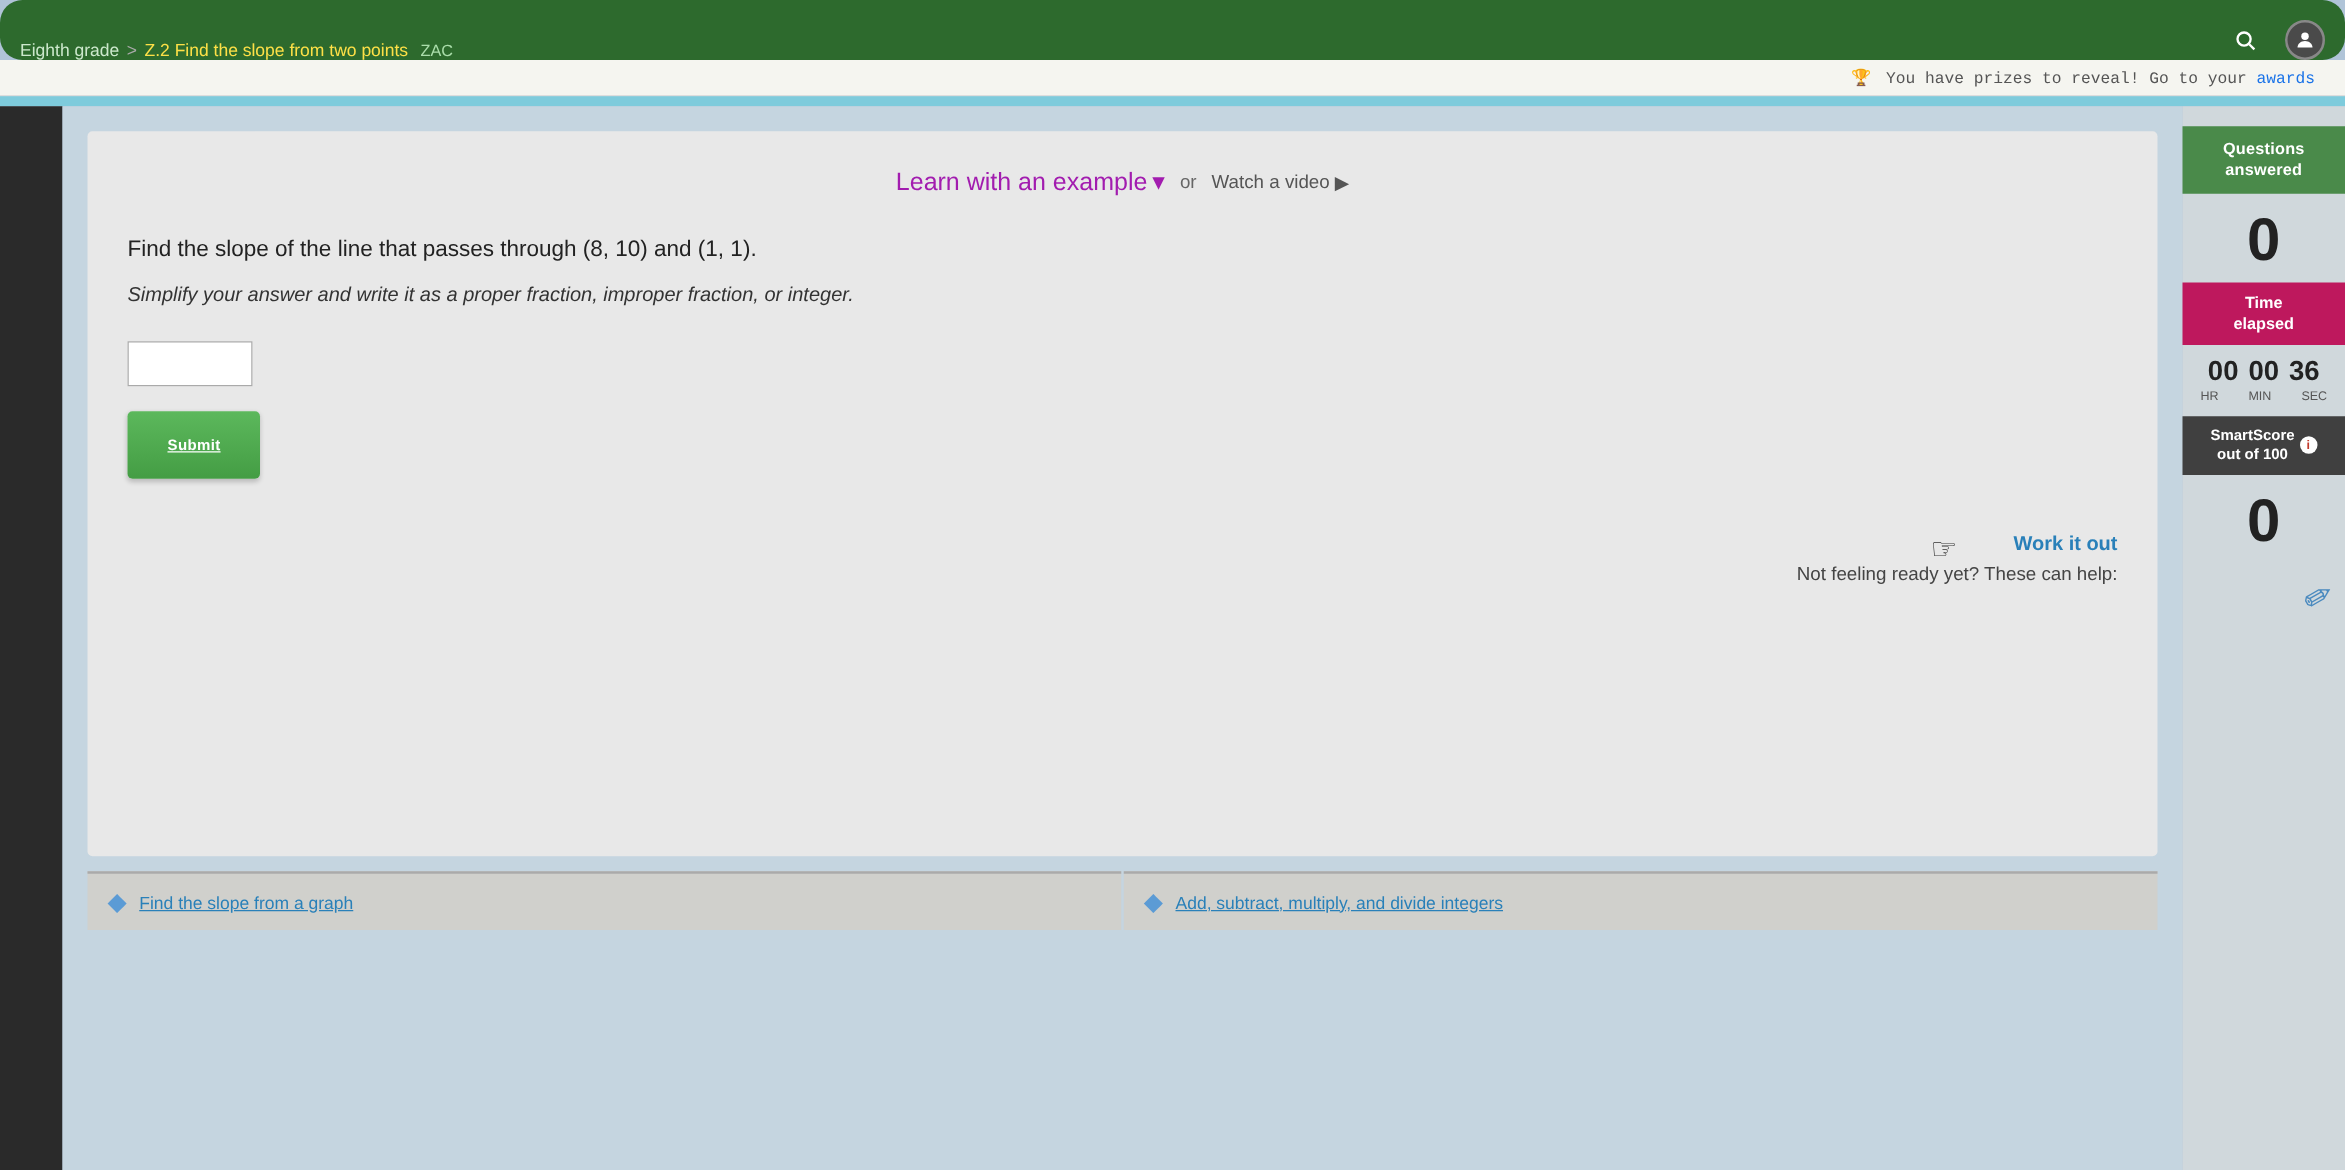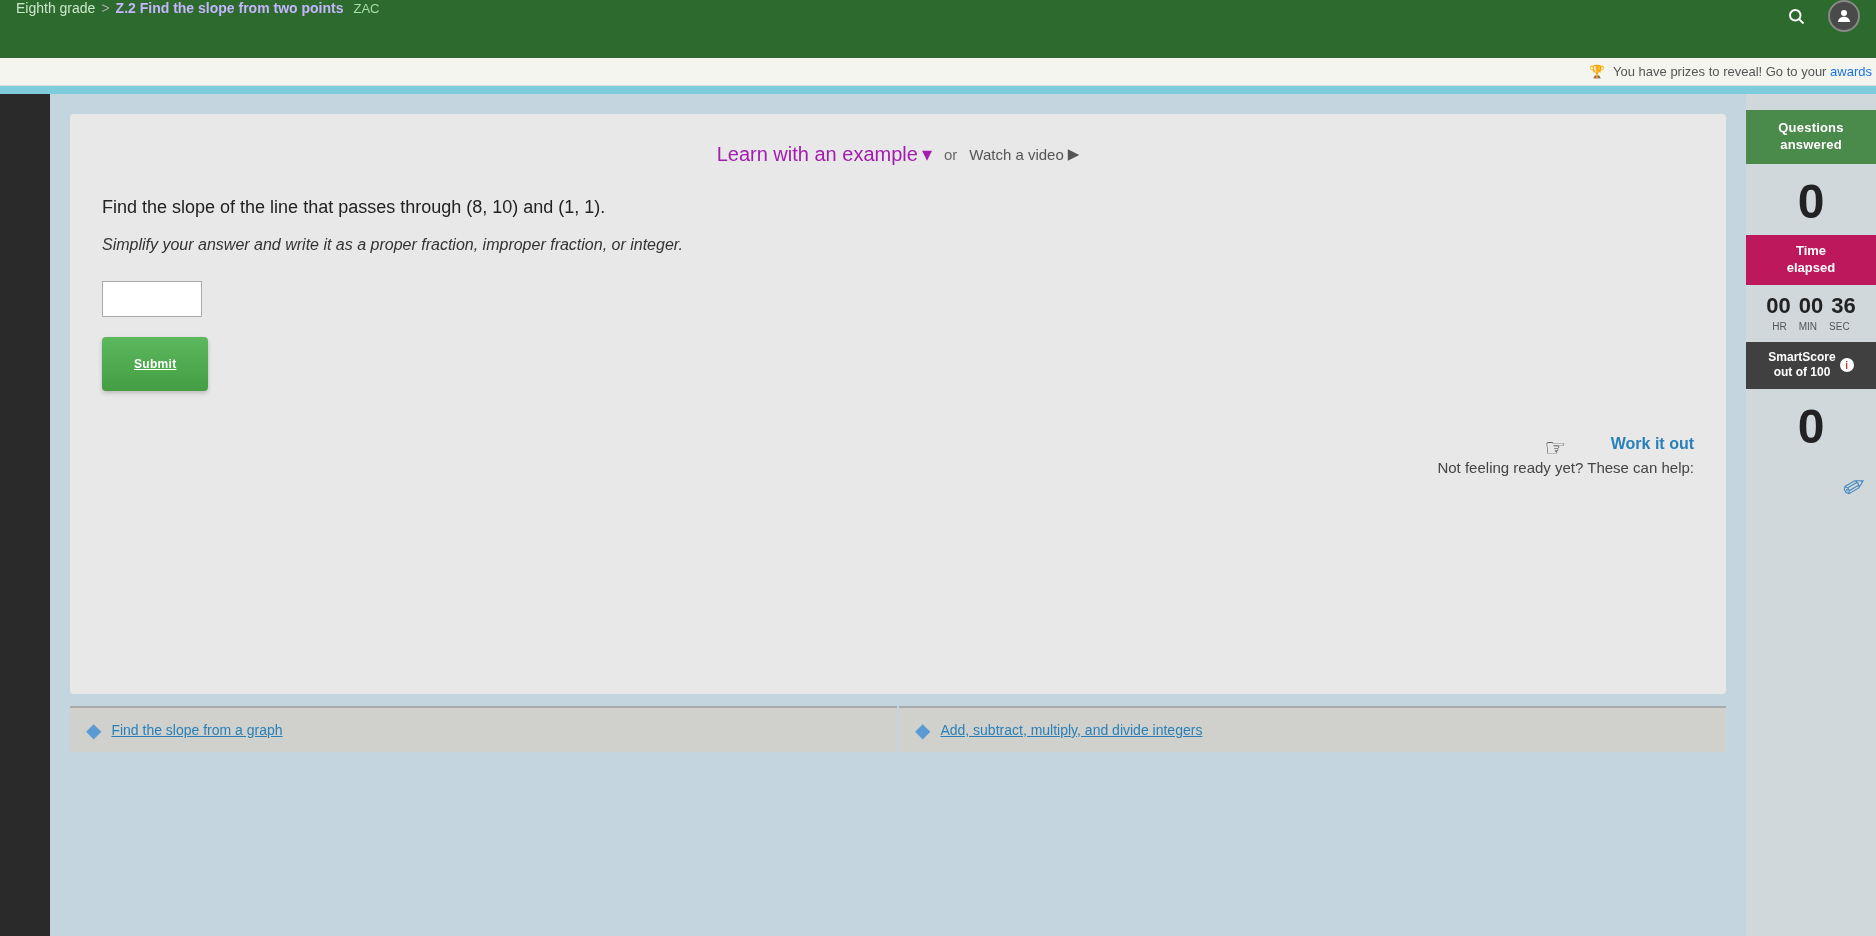--- a/index.html
+++ b/index.html
@@ -6,39 +6,40 @@
     body {
       font-family: 'Segoe UI', Arial, sans-serif;
       background: #b0c4d8;
       min-height: 936px;
       overflow-x: hidden;
     }
 
     
     .top-nav {
       background: #2d6a2d;
-      height: 58px;
-      display: flex;
-      align-items: flex-start;
+      height: 48px;
+      display: flex;
+      align-items: flex-end;
       padding: 0 16px;
       position: relative;
+      border-radius: 18px;
     }
     .breadcrumb {
       color: #cce8cc;
       font-size: 14px;
       display: flex;
       align-items: center;
       gap: 6px;
     }
     .breadcrumb .sep {
       color: #aaa;
     }
     .breadcrumb .current {
-      color: #c4b5fd;
-      font-weight: 700;
+      color: #fde047;
+      font-weight: 400;
     }
     .breadcrumb .code {
       color: #aaddaa;
       font-size: 13px;
       margin-left: 4px;
     }
     .nav-right {
       margin-left: auto;
       display: flex;
       align-items: center;
@@ -60,23 +61,24 @@
     .user-icon-btn {
       background: #4a4a4a;
       border: 2px solid #888;
     }
 
     
     .prize-banner {
       background: #f5f5f0;
       border-bottom: 1px solid #ddd;
       text-align: right;
-      padding: 6px 4px;
+      padding: 6px 24px;
       font-size: 13px;
       color: #555;
+      font-family: Liberation Mono, monospace;
     }
     .prize-banner a {
       color: #1a73e8;
       text-decoration: none;
     }
     .prize-icon {
       color: #f5a623;
       margin-right: 4px;
     }
 
@@ -284,21 +286,21 @@
       color: #222;
     }
     .timer-sep {
       font-size: 22px;
       font-weight: 700;
       color: #222;
     }
     .timer-labels {
       display: flex;
       justify-content: center;
-      gap: 12px;
+      gap: 24px;
       font-size: 10px;
       color: #555;
       margin-bottom: 10px;
     }
 
     .smart-score-box {
       background: #404040;
       color: #fff;
       text-align: center;
       padding: 8px 6px;

